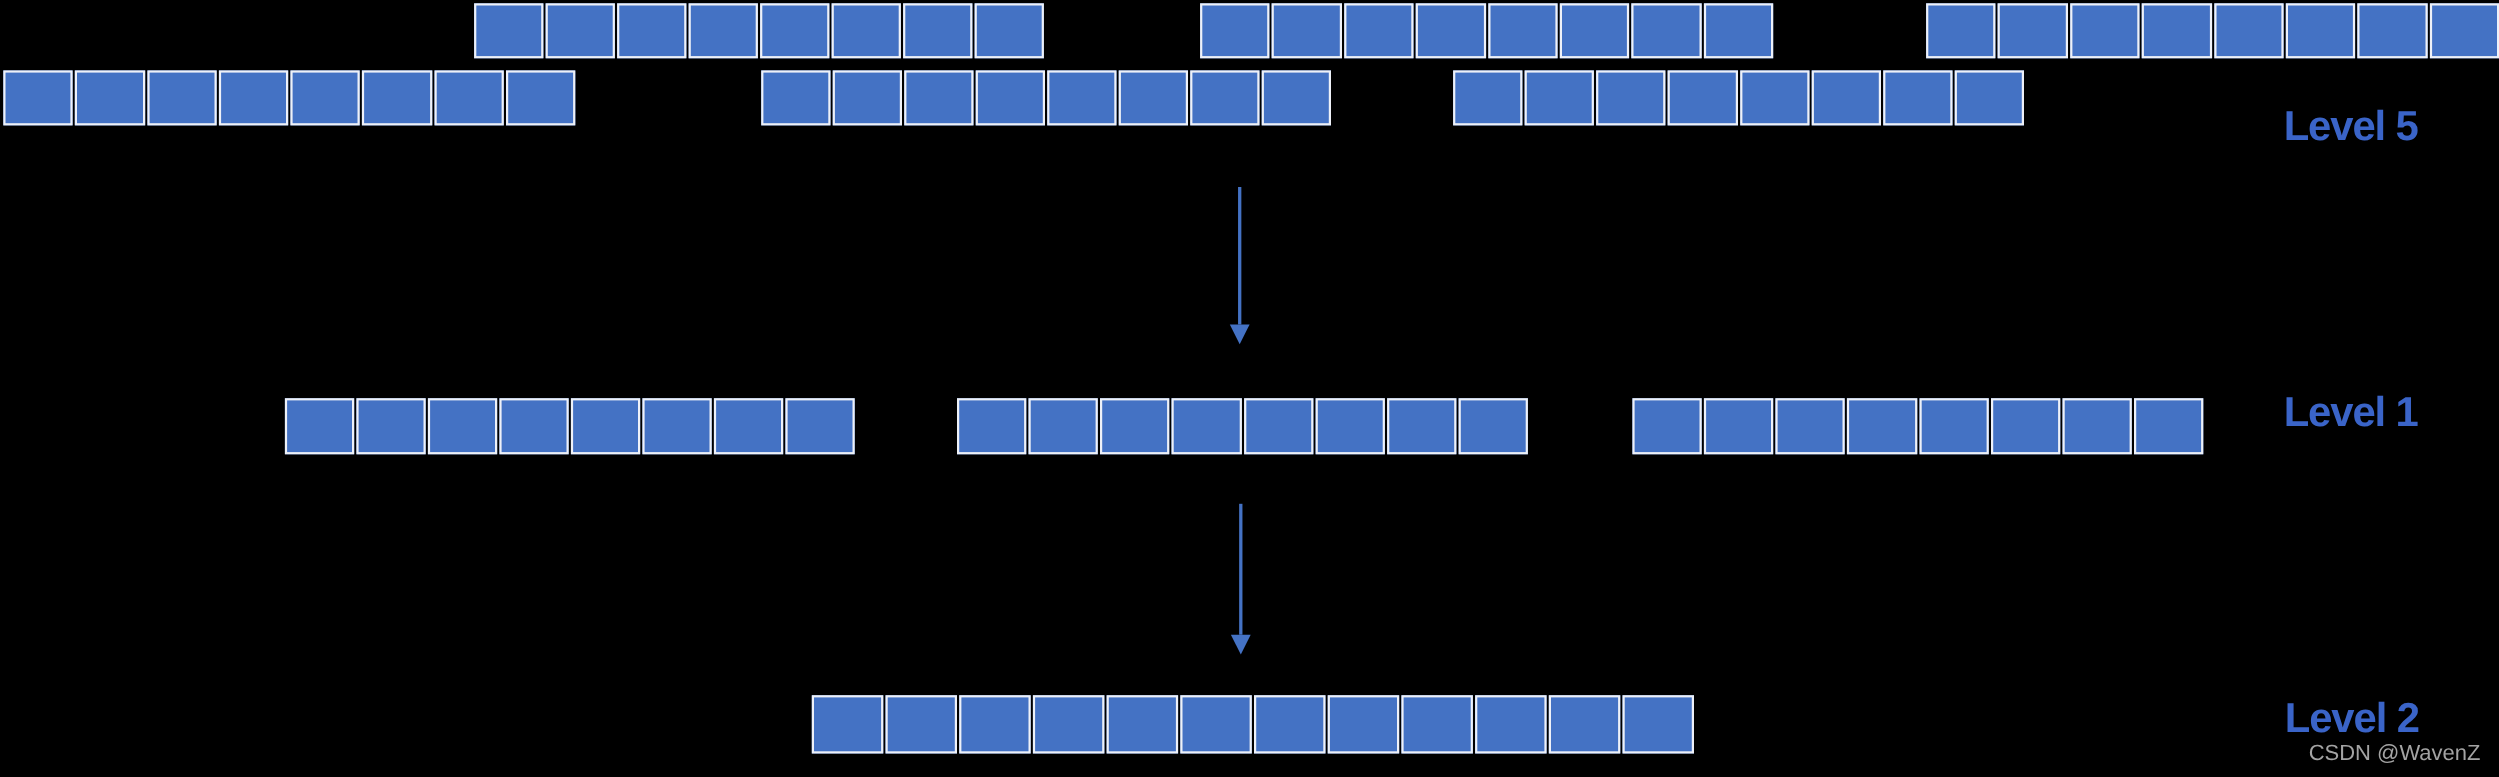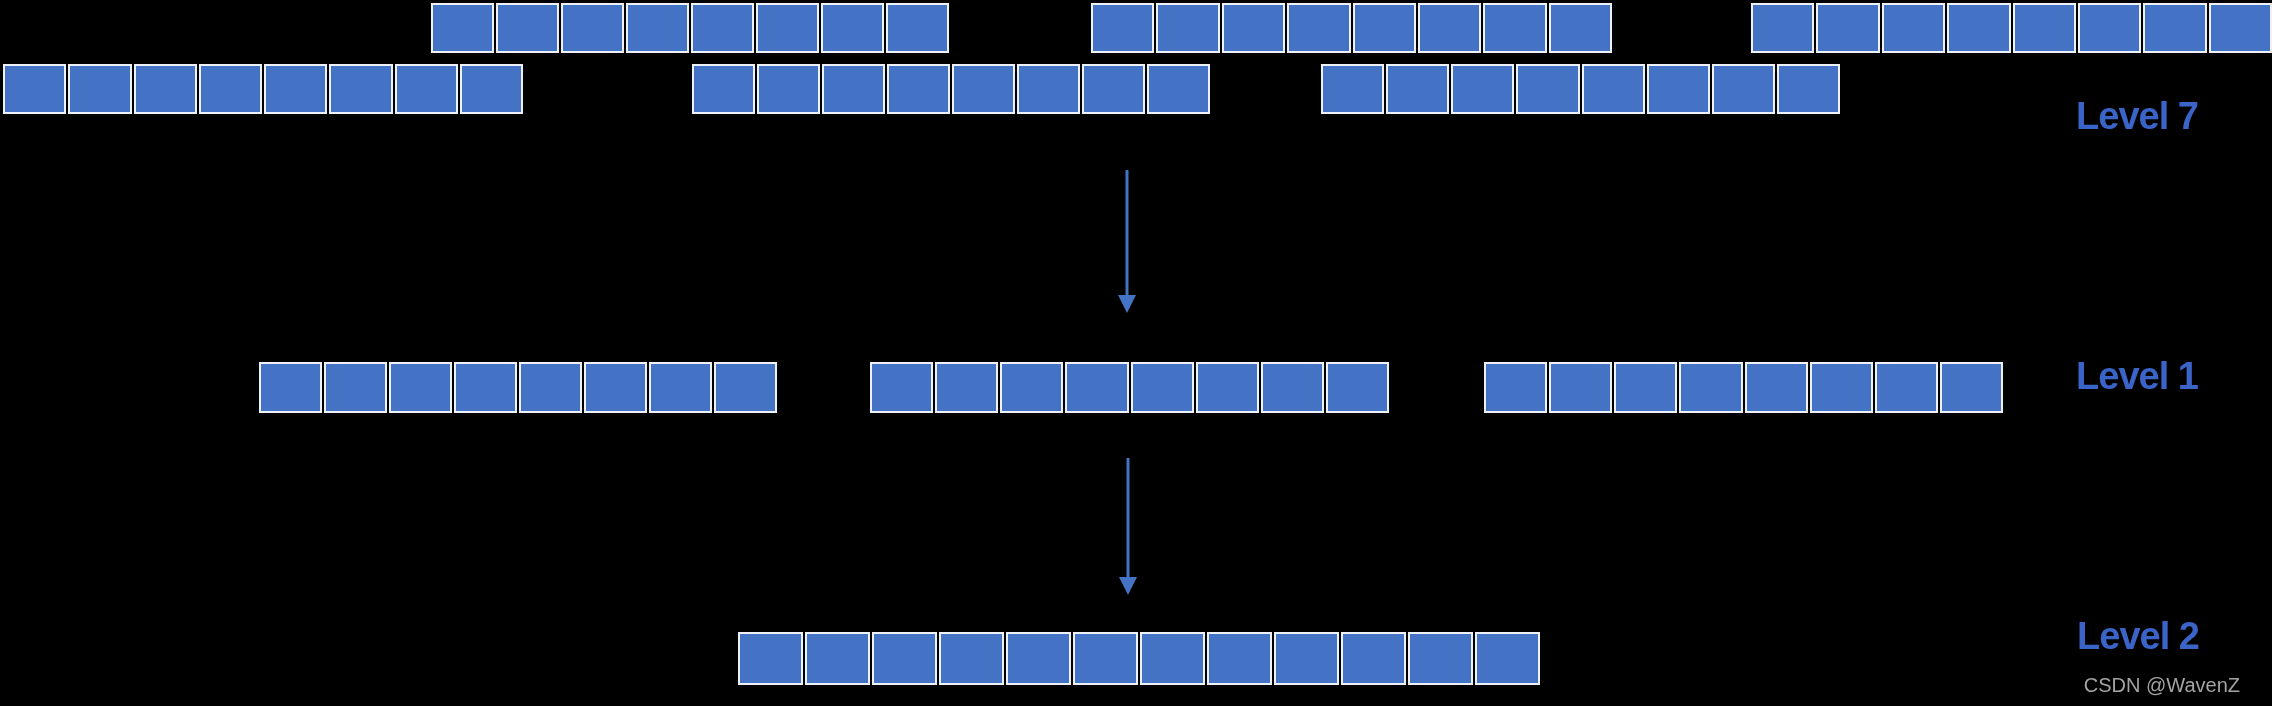--- a/index.html
+++ b/index.html
@@ -48,21 +48,21 @@
     height: 0;
     transform: translateX(-50%);
     border-left: 9px solid transparent;
     border-right: 9px solid transparent;
     border-top-width: 18px;
     border-top-style: solid;
     border-top-color: var(--arrow, #4472C4);
   }
   .watermark {
     position: absolute;
-    right: 32px;
+    right: 17px;
     bottom: 9px;
     color: var(--watermark-text, #A3A3A3);
     font-size: 20px;
     font-weight: 400;
     white-space: nowrap;
     margin-left: 48px;
   }
 </style>
 </head>
 <body>
@@ -122,21 +122,21 @@
     <div class="bar" style="left: 1321px; top: 64px; width: 519px; height: 50px;">
       <div class="cell"></div>
       <div class="cell"></div>
       <div class="cell"></div>
       <div class="cell"></div>
       <div class="cell"></div>
       <div class="cell"></div>
       <div class="cell"></div>
       <div class="cell"></div>
     </div>
-    <div class="level-label" style="left: 2137px; top: 116px;">Level 7</div>
+    <div class="level-label" style="left: 2137px; top: 116px;">Level 5</div>
     <div class="bar" style="left: 259px; top: 362px; width: 518px; height: 51px;">
       <div class="cell"></div>
       <div class="cell"></div>
       <div class="cell"></div>
       <div class="cell"></div>
       <div class="cell"></div>
       <div class="cell"></div>
       <div class="cell"></div>
       <div class="cell"></div>
     </div>
@@ -168,18 +168,18 @@
       <div class="cell"></div>
       <div class="cell"></div>
       <div class="cell"></div>
       <div class="cell"></div>
       <div class="cell"></div>
       <div class="cell"></div>
       <div class="cell"></div>
       <div class="cell"></div>
       <div class="cell"></div>
     </div>
-    <div class="level-label" style="left: 2138px; top: 636px;">Level 2</div>
+    <div class="level-label" style="left: 2138px; top: 654px;">Level 2</div>
     <div class="arrow-line" style="left: 1127px; top: 170px; height: 125px;"></div>
     <div class="arrow-head" style="left: 1127px; top: 295px;"></div>
     <div class="arrow-line" style="left: 1128px; top: 458px; height: 119px;"></div>
     <div class="arrow-head" style="left: 1128px; top: 577px;"></div>
   </div>
 
 </body></html>

